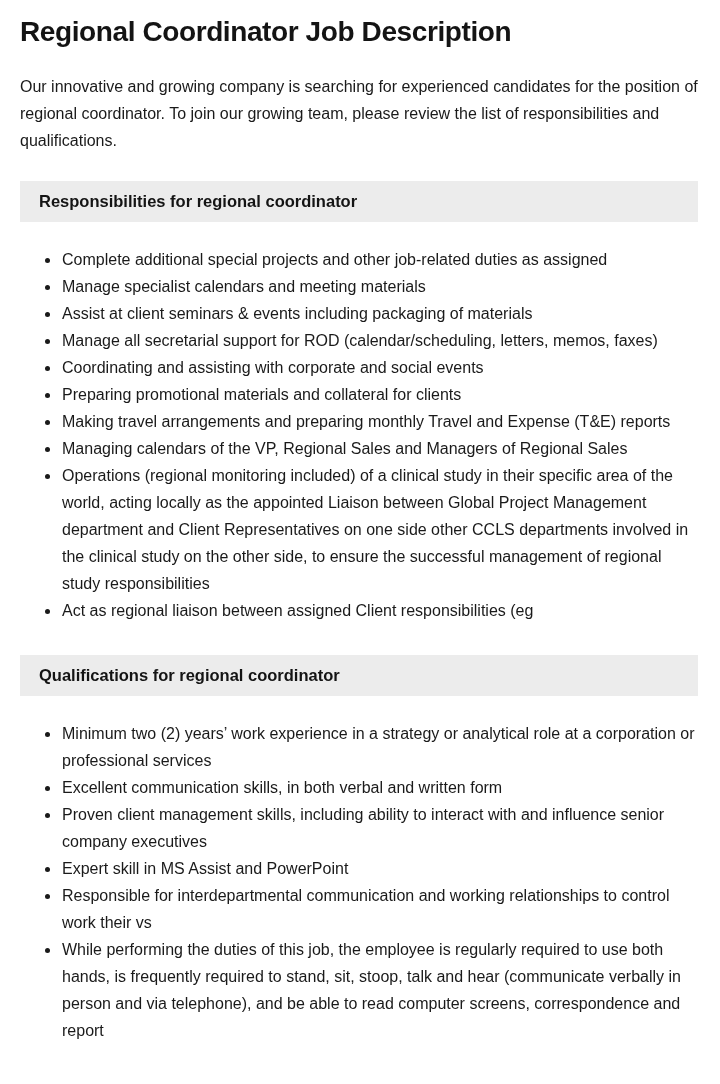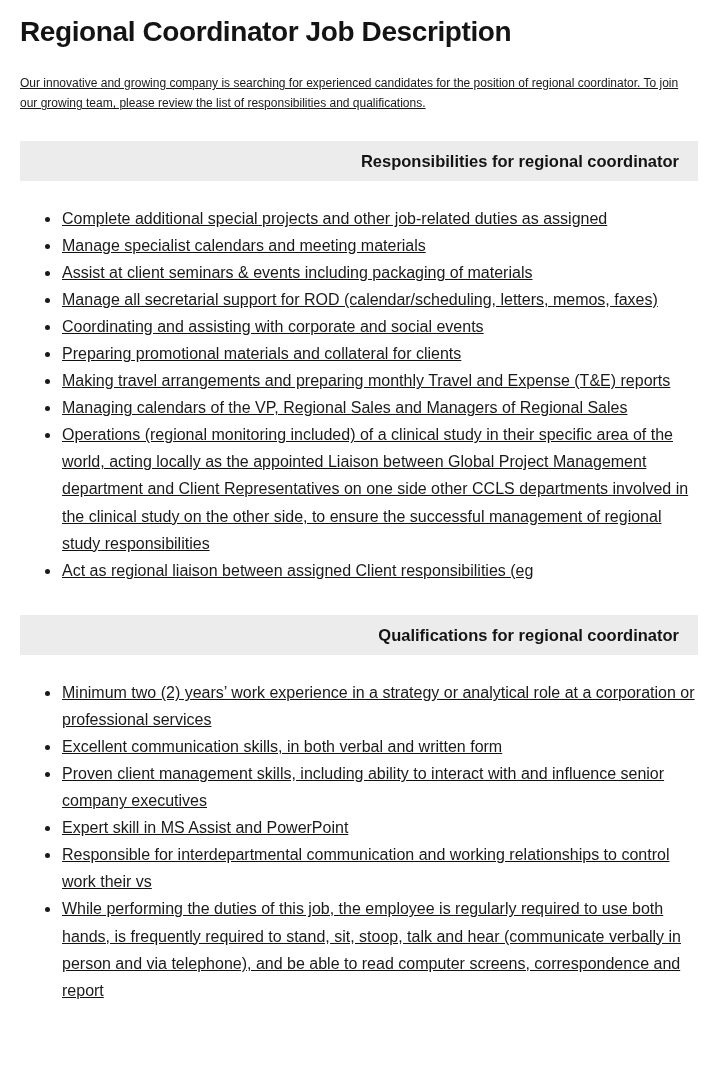--- a/index.html
+++ b/index.html
@@ -20,40 +20,37 @@
   }
   h1.title {
     font-size: 28px;
     line-height: 1.25;
     font-weight: 700;
     letter-spacing: -0.4px;
     margin: 12px 0 24px 0;
     color: #141414;
   }
   p.intro {
-    font-size: 12px;
+    font-size: 16px;
     line-height: 1.69;
     margin: 0 0 27px 0;
     color: #1a1a1a;
-    text-decoration: underline;
   }
   .section-bar {
     background: #ececec;
     font-size: 16.5px;
     font-weight: 700;
     line-height: 1.25;
     padding: 10px 19px;
     color: #141414;
-    text-align: right;
   }
   ul.bullet-list {
     margin: 24px 0 31px 0;
     padding-left: 41px;
     list-style-type: disc;
-    text-decoration: underline;
   }
   ul.bullet-list li {
     font-size: 16px;
     line-height: 1.69;
     margin: 0;
     padding-left: 1px;
     color: #1a1a1a;
   }
   section:last-child ul.bullet-list {
     margin-bottom: 2px;

